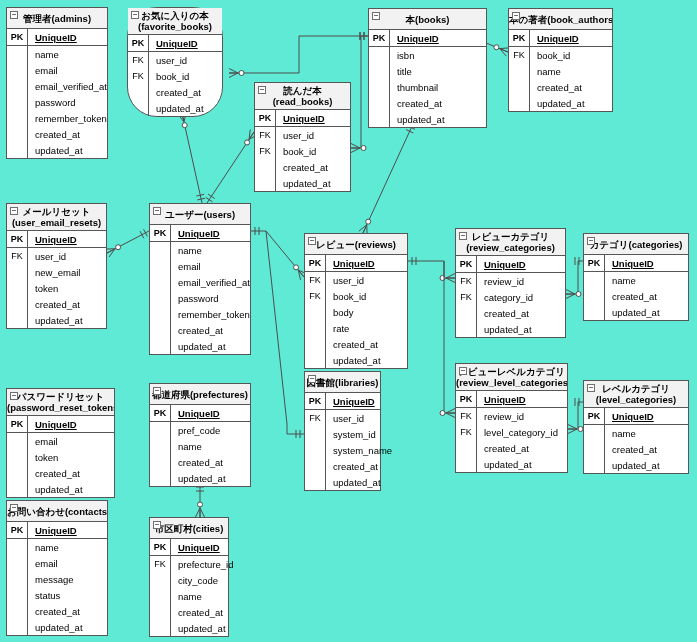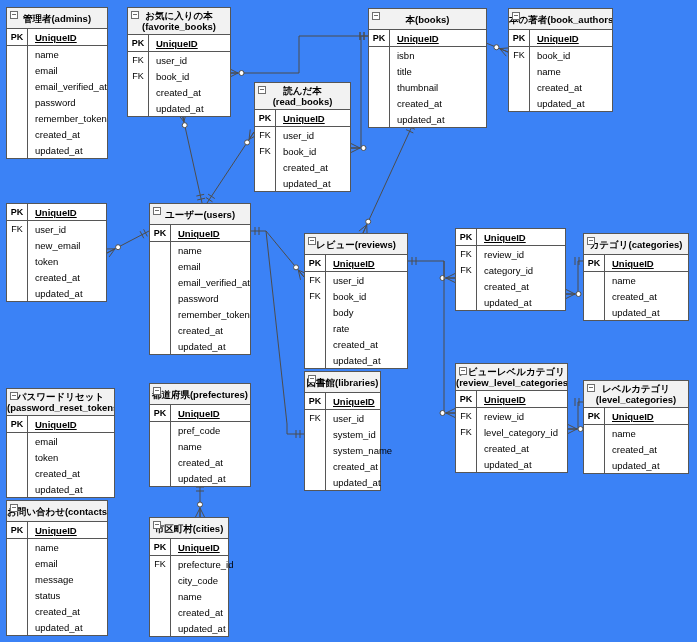--- a/index.html
+++ b/index.html
@@ -1,16 +1,16 @@
 <!DOCTYPE html>
 <html><head>
 <meta charset="utf-8">
 <style>
   html,body{margin:0;padding:0;background:#ffffff;}
-  #stage{position:relative;width:697px;height:642px;background:#3b82f6;
+  #stage{position:relative;width:697px;height:642px;background:#5eead4;
          font-family:"Liberation Sans",sans-serif;overflow:hidden;}
   svg.wires{position:absolute;left:0;top:0;z-index:0;}
   .etable{position:absolute;z-index:1;background:#ffffff;border:1px solid #565656;
           box-sizing:border-box;}
   .etitle{position:relative;background:#f2f2f2;border-bottom:1px solid #565656;
           font-weight:bold;font-size:9.5px;color:#000;text-align:center;height:20px;
           display:flex;flex-direction:column;justify-content:center;line-height:11px;}
   .etitle.two{height:26px;}
   .tline{white-space:nowrap;overflow:hidden;}
   .collapse{position:absolute;left:3px;top:3px;width:8px;height:8px;
@@ -182,21 +182,21 @@
       </div>
       <div class="erow">
         <span class="kcell"></span>
         <span class="ncell">created_at</span>
       </div>
       <div class="erow">
         <span class="kcell"></span>
         <span class="ncell">updated_at</span>
       </div>
     </div>
-    <div class="etable" style="left: 127px; top: 7px; width: 104px;">
+    <div class="etable" style="left: 127px; top: 7px; width: 96px; border-radius: 30px;">
       <div class="etitle two">
         <span class="collapse"></span>
         <div class="tline">お気に入りの本</div>
         <div class="tline">(favorite_books)</div>
       </div>
       <div class="erow pkrow">
         <span class="kcell pk">PK</span>
         <span class="ncell pkname">UniqueID</span>
       </div>
       <div class="erow">
@@ -293,20 +293,25 @@
       <div class="erow">
         <span class="kcell"></span>
         <span class="ncell">created_at</span>
       </div>
       <div class="erow">
         <span class="kcell"></span>
         <span class="ncell">updated_at</span>
       </div>
     </div>
     <div class="etable" style="left: 6px; top: 203px; width: 101px;">
+      <div class="etitle two">
+        <span class="collapse"></span>
+        <div class="tline">メールリセット</div>
+        <div class="tline">(user_email_resets)</div>
+      </div>
       <div class="erow pkrow">
         <span class="kcell pk">PK</span>
         <span class="ncell pkname">UniqueID</span>
       </div>
       <div class="erow">
         <span class="kcell">FK</span>
         <span class="ncell">user_id</span>
       </div>
       <div class="erow">
         <span class="kcell"></span>
@@ -391,20 +396,25 @@
       <div class="erow">
         <span class="kcell"></span>
         <span class="ncell">created_at</span>
       </div>
       <div class="erow">
         <span class="kcell"></span>
         <span class="ncell">updated_at</span>
       </div>
     </div>
     <div class="etable" style="left: 455px; top: 228px; width: 111px;">
+      <div class="etitle two">
+        <span class="collapse"></span>
+        <div class="tline">レビューカテゴリ</div>
+        <div class="tline">(review_categories)</div>
+      </div>
       <div class="erow pkrow">
         <span class="kcell pk">PK</span>
         <span class="ncell pkname">UniqueID</span>
       </div>
       <div class="erow">
         <span class="kcell">FK</span>
         <span class="ncell">review_id</span>
       </div>
       <div class="erow">
         <span class="kcell">FK</span>

